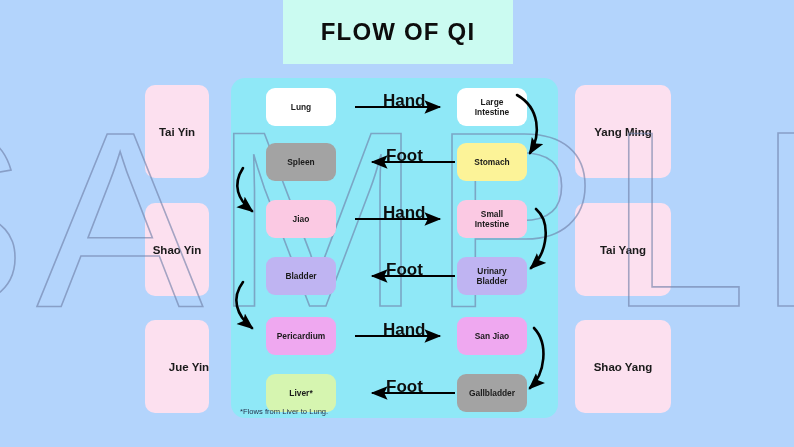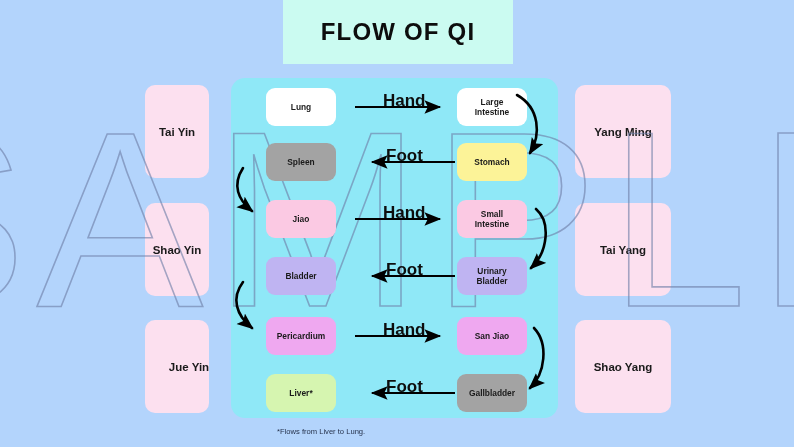--- a/index.html
+++ b/index.html
@@ -61,22 +61,22 @@
   .organ-label{
     font-size:8.4px; font-weight:700; color:#1a1a1a;
     text-align:center; line-height:1.25;
   }
   .arrow-label{
     position:absolute; font-size:17px; font-weight:700; color:#0d0d0d;
     white-space:nowrap; z-index:5;
   }
 
   .footnote{
-    position:absolute; left:240px; top:427px;
-    font-size:7.6px; font-weight:400; color:#26334d; z-index:5;margin-left:37px;
+    position:absolute; left:240px; top:407px;
+    font-size:7.6px; font-weight:400; color:#26334d; z-index:5;
   }
 
   svg{ overflow:visible; }
 </style>
 </head>
 <body>
 
 <svg class="watermark" viewBox="0 0 794 230" preserveAspectRatio="none">
   <text x="397" y="188" text-anchor="middle">SAMPLE</text>
 </svg>

